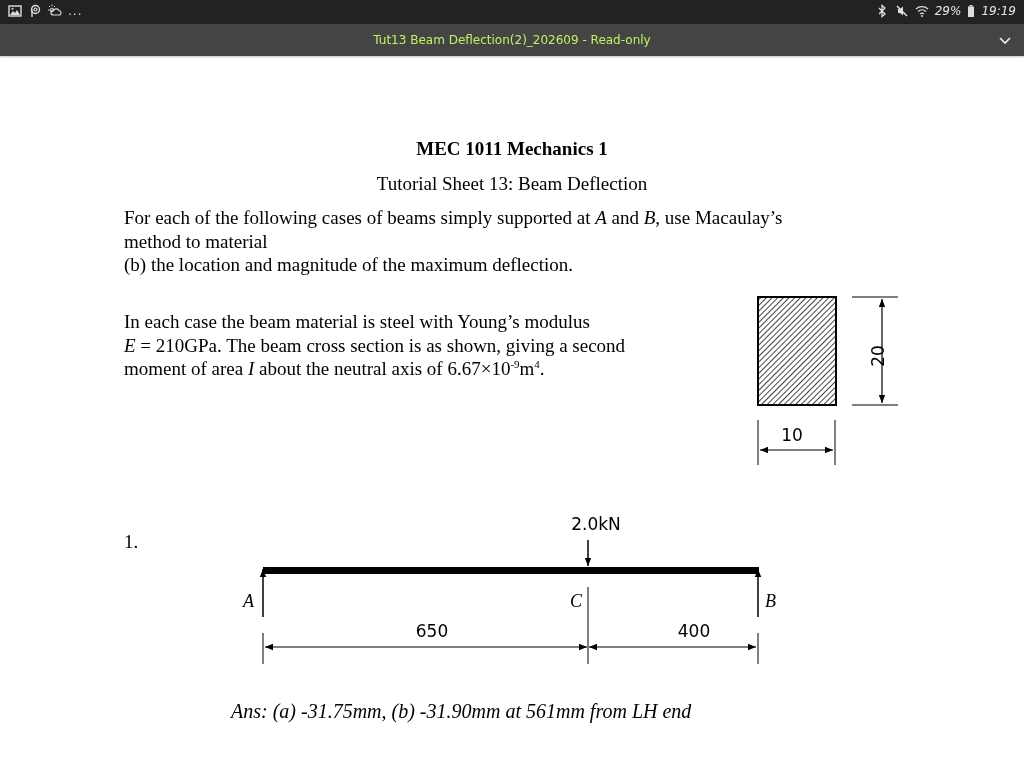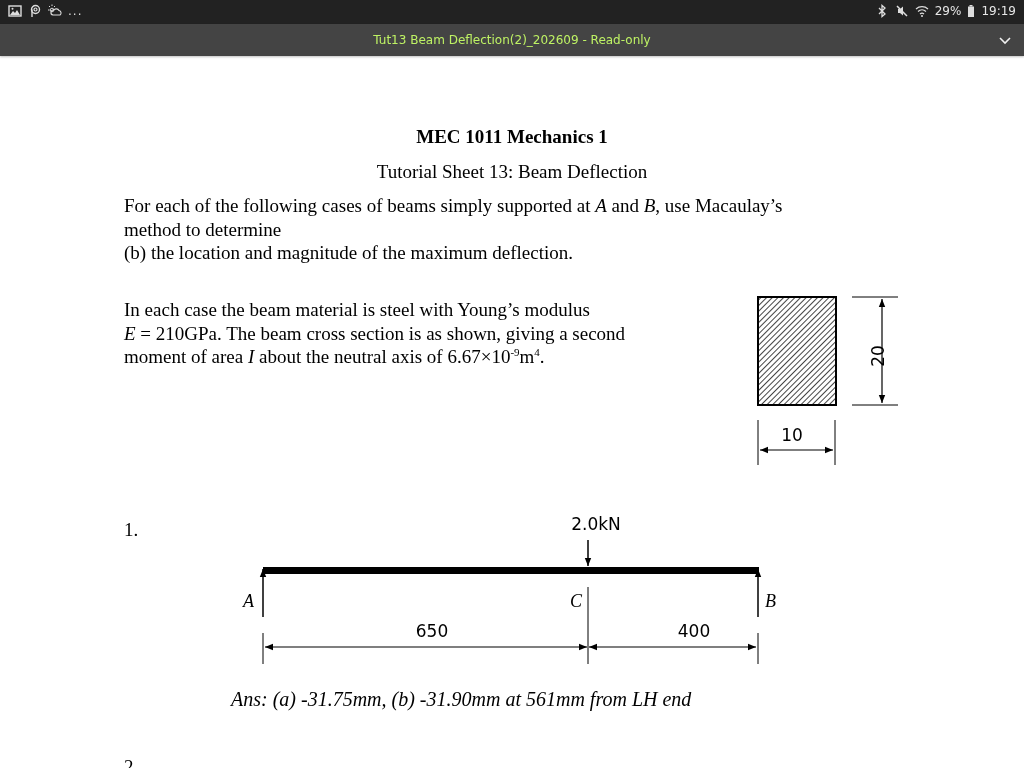--- a/index.html
+++ b/index.html
@@ -5,34 +5,34 @@
   * { box-sizing: border-box; margin: 0; padding: 0; }
   html, body { width: 1024px; height: 768px; overflow: hidden; background: #ffffff; }
   body { position: relative; font-family: "Liberation Serif", serif; color: #000; }
 
   .statusbar {
     position: absolute; left: 0; top: 0; width: 1024px; height: 24px;
     background: #222222; color: #e6e6e6;
     font-family: "DejaVu Sans", sans-serif; font-size: 12px;
   }
   .sb-left { position: absolute; left: 8px; top: 4px; display: flex; gap: 6px; align-items: center; }
-  .sb-right { position: absolute; right: 8px; top: 4px; display: flex; gap: 6px; align-items: center; }
+  .sb-right { position: absolute; right: 8px; top: 4px; display: flex; gap: 6px; align-items: center; font-style: italic; }
   .sb-icon { width: 14px; height: 14px; display: inline-block; }
   .sb-dots { font-size: 12px; letter-spacing: 1px; color: #ddd; }
 
   .titlebar {
     position: absolute; left: 0; top: 24px; width: 1024px; height: 32px;
     background: #444444; color: #bef264;
     font-family: "DejaVu Sans", sans-serif; font-size: 12px;
     box-shadow: 0 1px 2px rgba(0,0,0,0.25);
   }
   .titlebar .title { position: absolute; left: 0; right: 0; top: 9px; text-align: center; }
   .titlebar .chev { position: absolute; right: 12px; top: 9px; width: 14px; height: 14px; cursor: pointer; }
 
-  .doc { position: absolute; left: 0; top: 60px; width: 1024px; height: 592px; }
+  .doc { position: absolute; left: 0; top: 72px; width: 1024px; height: 592px; }
   .h1 { position: absolute; left: 0; width: 1024px; top: 66px; text-align: center; font-weight: bold; font-size: 19px; }
   .h2 { position: absolute; left: 0; width: 1024px; top: 101px; text-align: center; font-weight: normal; font-size: 19px; }
   .para { position: absolute; left: 124px; font-size: 19px; line-height: 23.5px; white-space: nowrap; }
   .p1 { top: 134px; }
   .p2 { top: 238px; }
   .p3 { top: 322px; }
   .p4 { top: 356px; }
   sup { font-size: 11px; vertical-align: 7px; line-height: 0; }
   i { font-style: italic; }
 
@@ -95,21 +95,21 @@
     <path d="M2 5 L7 10 L12 5" fill="none" stroke="#f0f0f0" stroke-width="1.6"></path>
   </svg>
 </div>
 
 <div class="doc">
   <div class="h1">MEC 1011 Mechanics 1</div>
   <div class="h2">Tutorial Sheet 13:  Beam Deflection</div>
 
   <div class="para p1">
     <div><span>For each of the following cases of beams simply supported at </span><i>A</i><span> and </span><i>B</i><span>, use Macaulay’s</span></div>
-    <div>method to determine</div>
+    <div>method to material</div>
     <div>(b) the location and magnitude of the maximum deflection.</div>
   </div>
 
   <div class="para p2">
     <div>In each case the beam material is steel with Young’s modulus</div>
     <div><i>E</i><span> = 210GPa.  The beam cross section is as shown, giving a second</span></div>
     <div><span>moment of area </span><i>I</i><span> about the neutral axis of 6.67×10</span><sup>-9</sup><span>m</span><sup>4</sup><span>.</span></div>
   </div>
 
 

